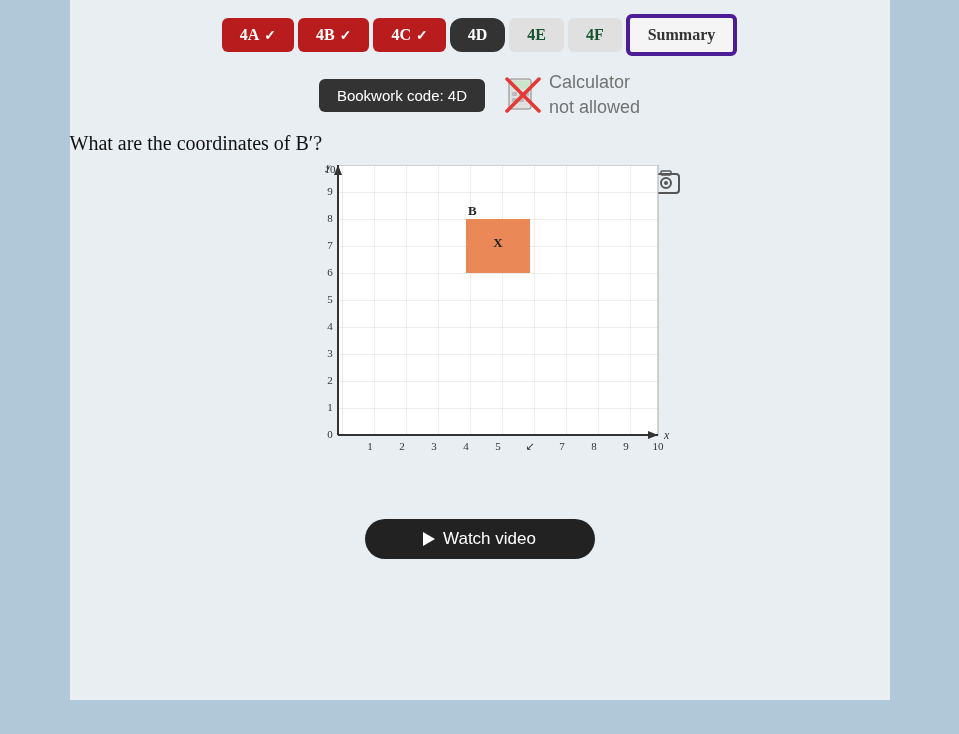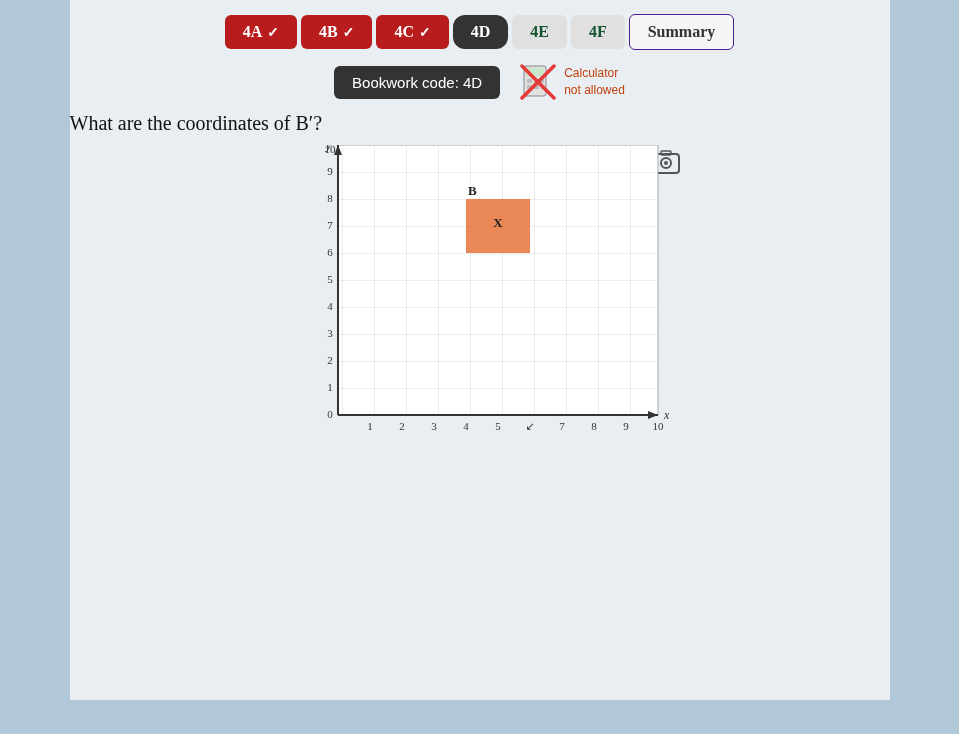--- a/index.html
+++ b/index.html
@@ -45,21 +45,21 @@
       color: white;
       border-radius: 12px;
     }
     .tab-inactive {
       background: #e0e0e0;
       color: #14532d;
     }
     .tab-summary {
       background: #f5f5f5;
       color: #333;
-      border: 1px solid #4c1d95;
+      border: 4px solid #4c1d95;
     }
     .check-icon {
       color: white;
       font-size: 14px;
     }
     
     .bookwork-row {
       display: flex;
       align-items: center;
       justify-content: center;
@@ -72,22 +72,22 @@
       padding: 8px 18px;
       border-radius: 6px;
       font-size: 15px;
       font-family: sans-serif;
     }
     .calc-not-allowed {
       display: flex;
       align-items: center;
       gap: 8px;
       font-family: sans-serif;
-      font-size: 12px;
-      color: #c2410c;
+      font-size: 18px;
+      color: #737373;
     }
     .calc-icon {
       position: relative;
       display: inline-block;
       width: 36px;
       height: 36px;
     }
     .calc-icon svg {
       width: 36px;
       height: 36px;
@@ -281,13 +281,19 @@
 
         <rect x="156" y="54" width="64" height="54" fill="#e8733a" opacity="0.85"></rect>
 
         <text x="188" y="82" font-size="13" font-weight="bold" text-anchor="middle" fill="#222">X</text>
 
         <text x="158" y="50" font-size="13" font-weight="bold" text-anchor="start" fill="#222">B</text>
       </svg>
     </div>
   </div>
 
+  <div class="watch-video-btn-wrapper">
+    <button class="watch-video-btn">
+      <span style="display:inline-block; width:0; height:0; border-top:7px solid transparent; border-bottom:7px solid transparent; border-left:12px solid white;"></span>
+      <span>Watch video</span>
+    </button>
+  </div>
 </div>
 
 </body></html>

